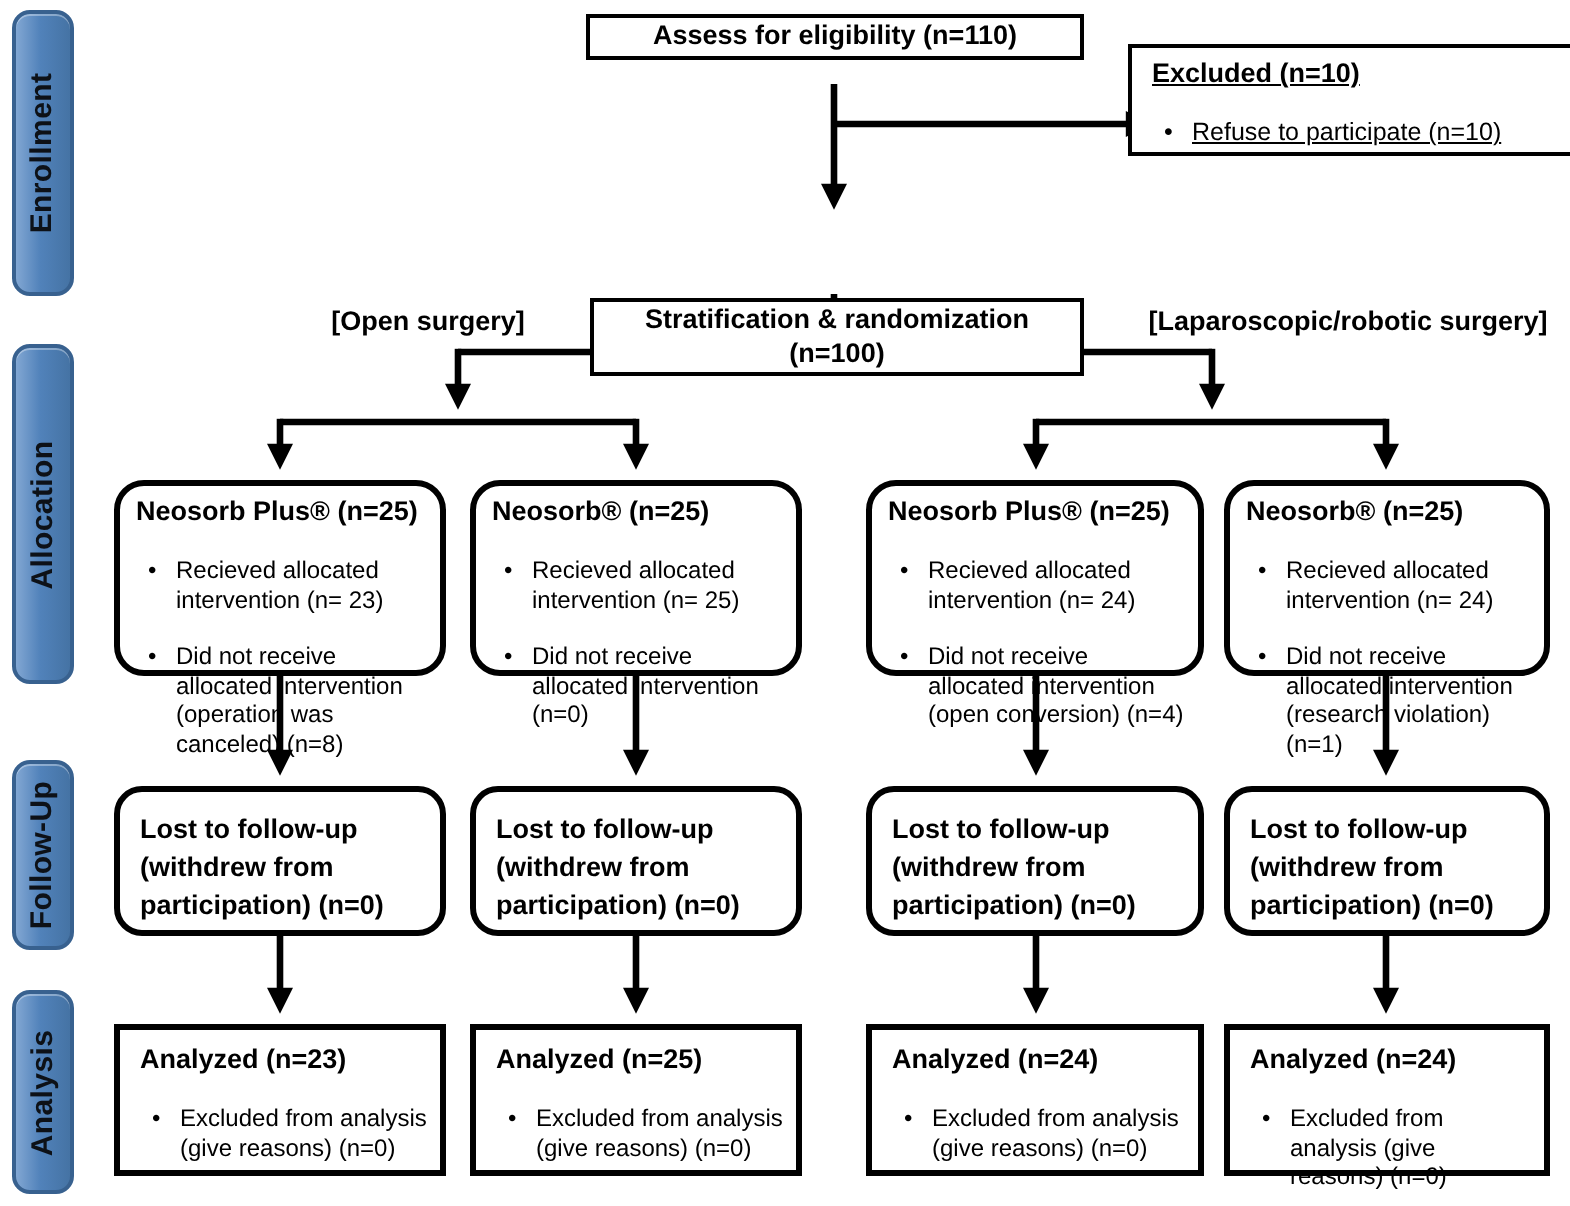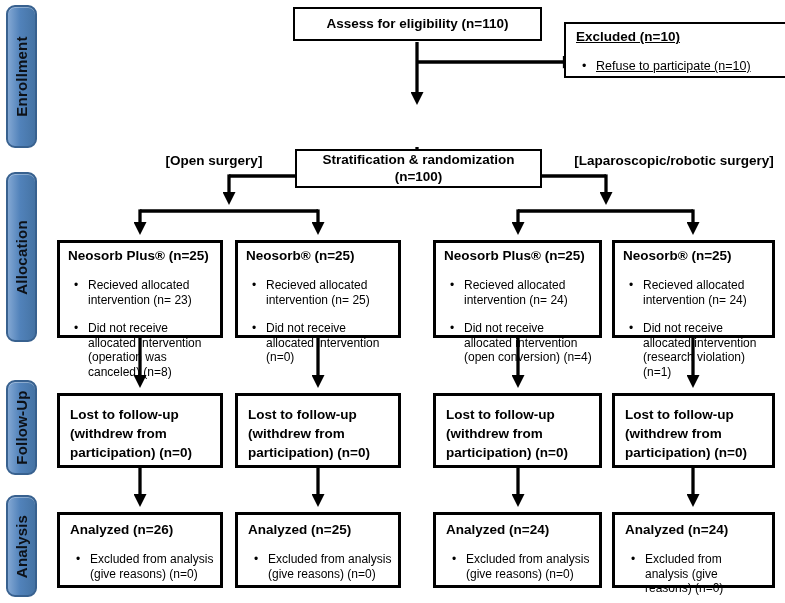--- a/index.html
+++ b/index.html
@@ -28,36 +28,36 @@
 
   
   .box{position:absolute;box-sizing:border-box;background:#fff;border:3px solid #000;}
   .box.thin{border-width:2.5px;}
   .title{font-weight:bold;font-size:13.5px;line-height:1.2;}
   ul.bullets{margin:2px 0 0 0;padding:0;list-style:none;font-size:12px;line-height:1.21;}
   ul.bullets li{position:relative;padding-left:20px;margin:14px 0 1px 0;}
   ul.bullets li::before{content:"\2022";position:absolute;left:6px;top:0;}
 
   
-  #box-assess{left:293px;top:7px;width:249px;height:34px;display:flex;align-items:center;justify-content:center;text-align:center;}
+  #box-assess{left:293px;top:7px;width:249px;height:23px;display:flex;align-items:center;justify-content:center;text-align:center;}
   #box-excluded{left:564px;top:22px;width:236px;height:56px;padding:5px 8px 0 10px;text-decoration:underline;}
   #box-random{left:295px;top:108px;width:247px;height:39px;display:flex;flex-direction:column;align-items:center;justify-content:center;text-align:center;margin-top:41px;}
 
   
   .branch-label{position:absolute;top:153px;font-weight:bold;font-size:13.5px;text-align:center;}
   #branch-left{left:114px;width:200px;}
   #branch-right{left:565px;width:218px;}
 
   
   .c1{left:57px;width:166px;}
   .c2{left:235px;width:166px;}
   .c3{left:433px;width:169px;}
   .c4{left:612px;width:163px;}
-  .row-alloc{top:240px;height:98px;padding:5px 5px 0 8px;}
-  .row-follow{top:393px;height:75px;padding:9px 8px 0 10px;font-weight:bold;font-size:13.5px;line-height:1.42;}
+  .row-alloc{top:240px;height:98px;padding:5px 5px 0 8px;border-radius:15px;}
+  .row-follow{top:393px;height:75px;padding:9px 8px 0 10px;font-weight:bold;font-size:13.5px;line-height:1.42;border-radius:14px;}
   .row-analysis{top:512px;height:76px;padding:7px 5px 0 10px;}
 </style>
 </head>
 <body>
 
 <div id="canvas">
 
   <svg class="connectors" width="785" height="603" viewBox="0 0 785 603">
     <defs>
       <marker id="arr" viewBox="0 0 10 10" refX="7" refY="5" markerWidth="14" markerHeight="13" markerUnits="userSpaceOnUse" orient="auto">
@@ -162,21 +162,21 @@
     <span>Lost to follow-up (withdrew from participation) (n=0)</span>
   </div>
   <div class="box row-follow c3">
     <span>Lost to follow-up (withdrew from participation) (n=0)</span>
   </div>
   <div class="box row-follow c4">
     <span>Lost to follow-up (withdrew from participation) (n=0)</span>
   </div>
 
   <div class="box row-analysis c1">
-    <div class="title">Analyzed (n=26)</div>
+    <div class="title">Analyzed (n=23)</div>
     <ul class="bullets">
       <li>Excluded from analysis (give reasons) (n=0)</li>
     </ul>
   </div>
   <div class="box row-analysis c2">
     <div class="title">Analyzed (n=25)</div>
     <ul class="bullets">
       <li>Excluded from analysis (give reasons) (n=0)</li>
     </ul>
   </div>

